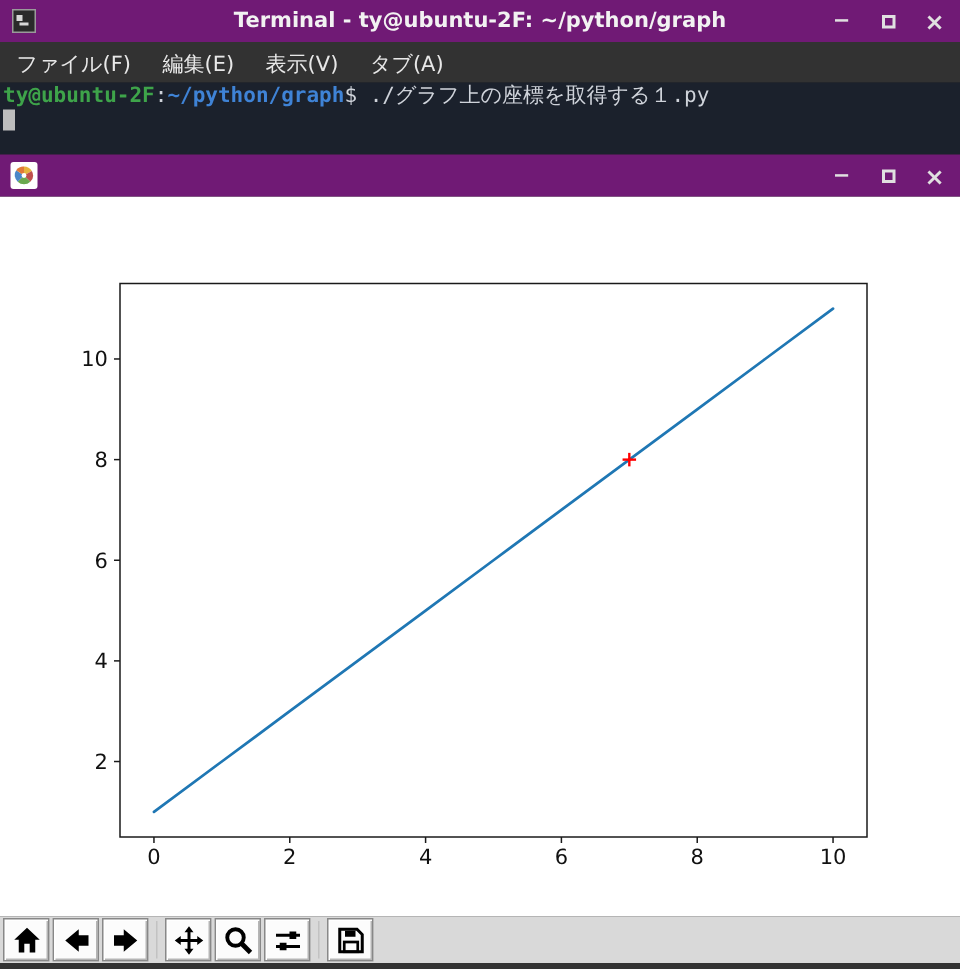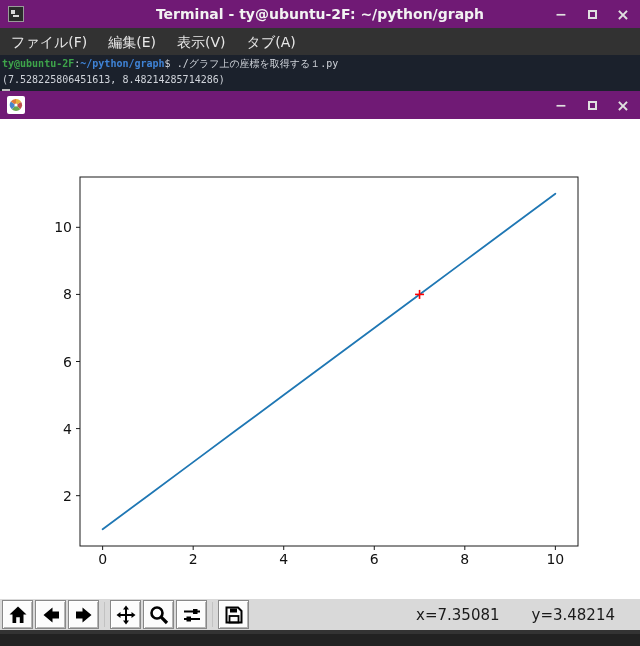--- a/index.html
+++ b/index.html
@@ -24,23 +24,23 @@
   .wc { width:14px; height:14px; display:flex; align-items:center; justify-content:center;
         color:#e0e0e0; font-size:14px; cursor:default; }
   .wc-min  { font-weight:bold; }
   .wc-max i{ display:block; width:9px; height:9px; border:2px solid #e0e0e0; }
   .wc-close{ font-weight:bold; font-size:16px; }
 
   .menubar { height:27px; background:#323232; display:flex; align-items:flex-end;
              padding-left:2px; }
   .menu-item { color:#e8e8e8; font-size:14px; padding:3px 9px; margin-right:3px; }
 
-  .terminal-body { height:36px; background:#1b212c; padding:1px 0 0 2px;
+  .terminal-body { height:48px; background:#1b212c; padding:1px 0 0 2px;
                    font-family:"DejaVu Sans Mono","Liberation Mono",monospace;
-                   font-size:10px; line-height:16px; color:#cfd3da; }
+                   font-size:14px; line-height:16px; color:#cfd3da; }
   .t-line { height:16px; white-space:nowrap; }
   .p-user { color:#3ea44a; font-weight:bold; }
   .p-path { color:#3f83d6; font-weight:bold; }
   .cursor-block { display:inline-block; width:8px; height:14px; background:#bdbdbd;
                   margin-top:1px; }
 
   
   .mpl-ico { width:18px; height:18px; background:#fff; border-radius:2px;
              display:flex; align-items:center; justify-content:center; }
   .figure-canvas { height:480px; background:#ffffff; }
@@ -77,21 +77,20 @@
 
   <div class="menubar">
     <span class="menu-item">ファイル(F)</span>
     <span class="menu-item">編集(E)</span>
     <span class="menu-item">表示(V)</span>
     <span class="menu-item">タブ(A)</span>
   </div>
 
   <div class="terminal-body">
     <div class="t-line"><span class="p-user">ty@ubuntu-2F</span><span>:</span><span class="p-path">~/python/graph</span><span>$</span> <span>./グラフ上の座標を取得する１.py</span></div>
-    <div class="t-line">(7.528225806451613, 8.48214285714286)</div>
     <div class="t-line"><span class="cursor-block"></span></div>
   </div>
 </div>
 
 <div>
   <div class="titlebar">
     <div class="win-icon">
       <span class="mpl-ico">
         <svg width="14" height="14" viewBox="0 0 14 14">
           <path d="M7 7 L7 1 A6 6 0 0 1 12.2 4 Z" fill="#e6b33d"></path>
@@ -180,19 +179,15 @@
       </svg>
     </div>
     <div class="tb-sep"></div>
     <div class="tb-btn">
       <svg width="22" height="22" viewBox="0 0 22 22">
         <path d="M3.5 3.5 H15 L18.5 7 V18.5 H3.5 Z" fill="none" stroke="#000" stroke-width="2"></path>
         <rect x="7" y="4.5" width="7" height="4" fill="#000"></rect>
         <rect x="6.5" y="12" width="9" height="6.5" fill="none" stroke="#000" stroke-width="1.8"></rect>
       </svg>
     </div>
-    <div class="tb-status">
-      <span>x=7.35081</span>
-      <span>y=3.48214</span>
-    </div>
   </div>
   <div class="bottom-strip"></div>
 </div>
 
 </body></html>

